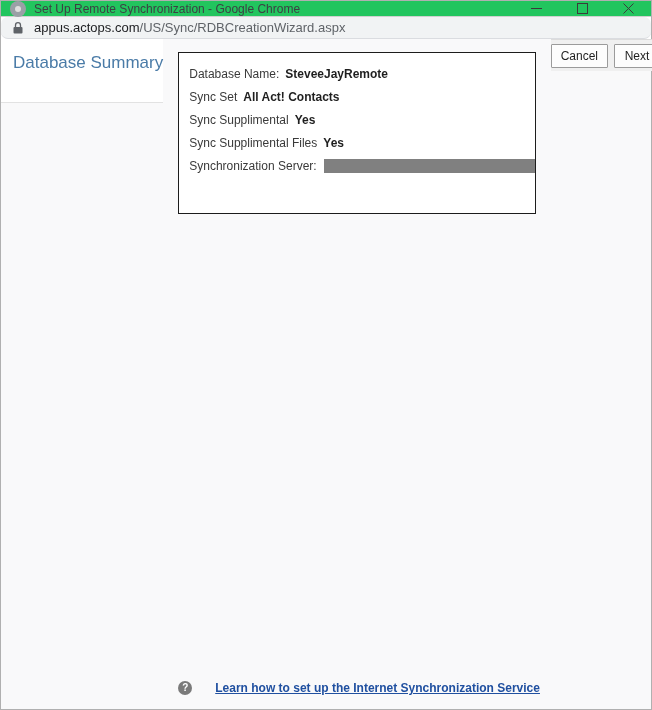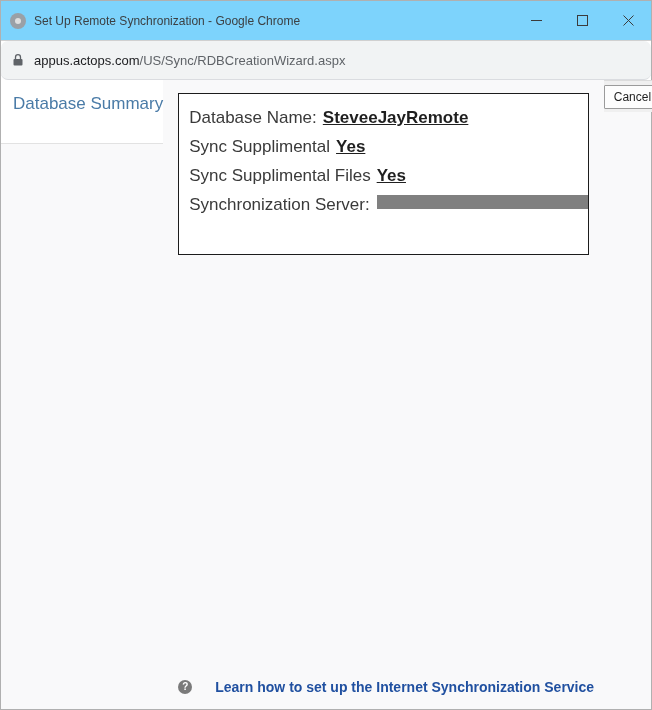--- a/index.html
+++ b/index.html
@@ -12,22 +12,22 @@
   }
   .window {
     width: 652px; height: 710px;
     display: flex; flex-direction: column;
     border: 1px solid #b0b0b0;
     background: #ffffff;
   }
 
   
   .titlebar {
-    height: 40px;
-    background: #7dd3fc;
+    height: 16px;
+    background: #22c55e;
     display: flex; align-items: center;
     flex: 0 0 auto;
     border-bottom: 1px solid #d0d0d0;
   }
   .chrome-logo {
     width: 16px; height: 16px;
     margin-left: 9px; margin-right: 8px;
     border-radius: 50%;
     background: #9aa0a6;
     position: relative;
@@ -52,21 +52,21 @@
   .win-buttons { display: flex; height: 32px; flex: 0 0 auto; }
   .win-btn {
     width: 46px; height: 32px;
     display: flex; align-items: center; justify-content: center;
     color: #3b3b3b;
   }
   .win-btn svg { display: block; }
 
   
   .urlbar {
-    height: 39px;
+    height: 22px;
     background: #f1f3f4;
     border-bottom: 1px solid #dadce0;
     display: flex; align-items: center;
     padding: 4px 10px;
     flex: 0 0 auto;
     border-radius: 7px;
   }
   .lock-icon {
     width: 14px; height: 14px;
     margin-right: 9px;
@@ -115,28 +115,28 @@
   }
 
   .summary-box {
     border: 1px solid #1c1c1c;
     background: #ffffff;
     height: 162px;
     padding: 14px 0 0 10px;
   }
   .srow {
     display: flex;
-    align-items: flex-start;
-    font-size: 17px;
+    align-items: flex-end;
+    font-size: 12px;
     color: #2b2b2b;
     margin-bottom: 9px;
     white-space: nowrap;
   }
   .slabel { color: #3a3a3a; }
-  .svalue { font-weight: bold; color: #1f1f1f; margin-left: 6px; text-decoration: underline; }
+  .svalue { font-weight: bold; color: #1f1f1f; margin-left: 6px; }
   .redaction {
     display: inline-block;
     width: 211px; height: 14px;
     background: #808080;
     margin-left: 7px;
     vertical-align: middle;
   }
 
   
   .footer-link-row {
@@ -151,22 +151,23 @@
     background: #7a7a7a;
     color: #ffffff;
     font-size: 10px;
     line-height: 14px;
     text-align: center;
     margin-right: 8px;
     font-weight: bold;
     flex: 0 0 auto;
   }
   .help-link {
-    font-size: 14px;
+    font-size: 12px;
     color: #2050a0;
+    text-decoration: underline;
     font-weight: bold;
     cursor: pointer;
     padding-left: 15px;
   }
 
   
   .buttonbar {
     height: 32px;
     background: #f0f0f0;
     border-top: 1px solid #dcdcdc;
@@ -238,20 +239,24 @@
     <div class="content">
 
       <div class="summary-box">
 
         <div class="srow">
           <span class="slabel">Database Name:</span>
           <span class="svalue">SteveeJayRemote</span>
         </div>
 
 
+        <div class="srow">
+          <span class="slabel">Sync Set</span>
+          <span class="svalue">All Act! Contacts</span>
+        </div>
 
         <div class="srow">
           <span class="slabel">Sync Supplimental</span>
           <span class="svalue">Yes</span>
         </div>
 
         <div class="srow">
           <span class="slabel">Sync Supplimental Files</span>
           <span class="svalue">Yes</span>
         </div>

